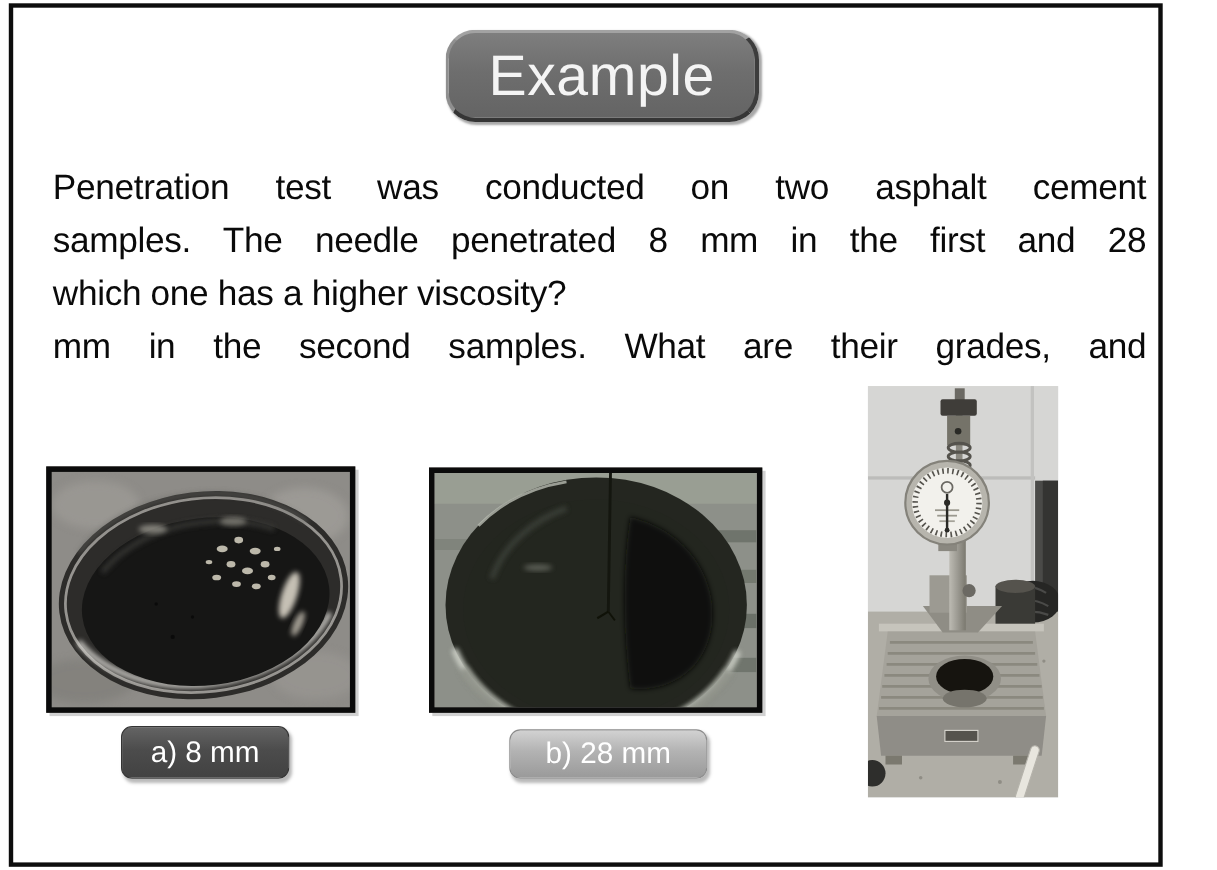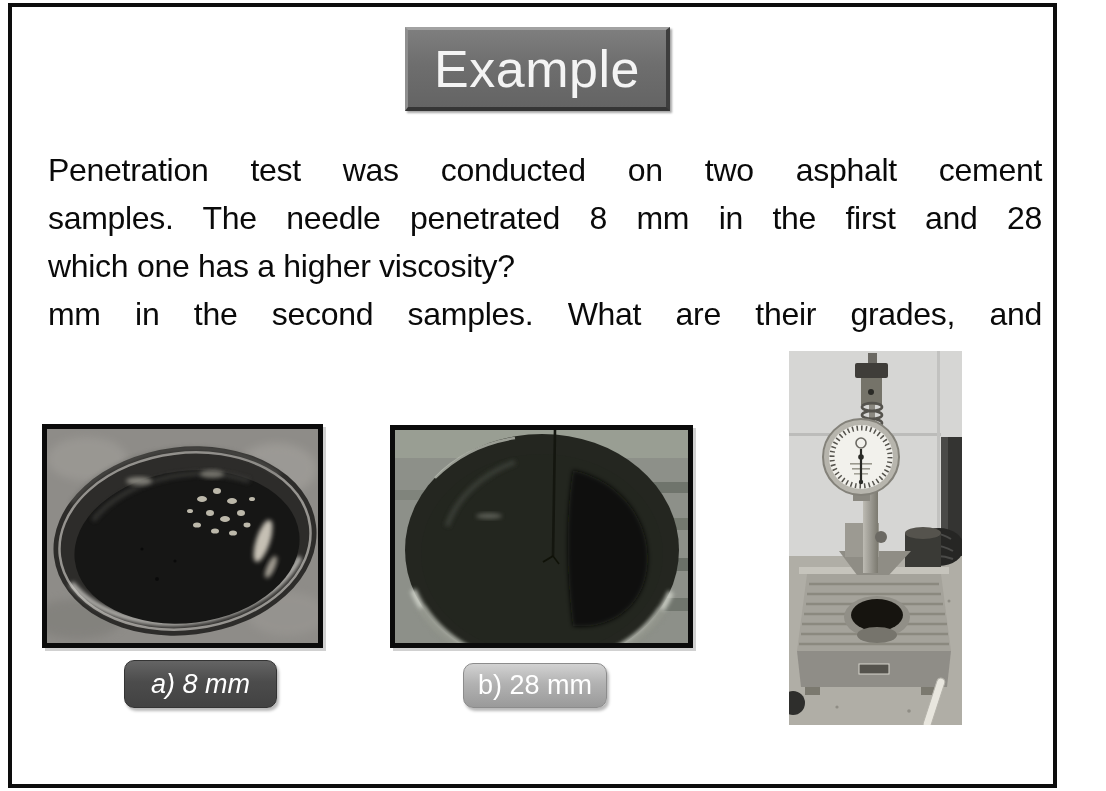--- a/index.html
+++ b/index.html
@@ -6,27 +6,27 @@
   body{
     width:1106px;height:791px;position:relative;background:#ffffff;
     font-family:"Liberation Sans", sans-serif;overflow:hidden;
   }
   .slide{
     position:absolute;left:8px;top:3px;width:1049px;height:785px;
     box-sizing:border-box;border:4px solid #0d0d0d;background:#ffffff;
   }
   
   .title-banner{
-    position:absolute;left:393px;top:20px;width:265px;height:84px;
+    position:absolute;left:393px;top:20px;width:285px;height:84px;
     box-sizing:border-box;
     background:linear-gradient(180deg,#7e7e7e 0%,#6e6e6e 45%,#646464 100%);
     border-top:3px solid #a2a2a2;border-left:3px solid #8f8f8f;
     border-right:4px solid #3d3d3d;border-bottom:4px solid #353535;
     box-shadow:2px 2px 2px rgba(0,0,0,0.35);
-    display:flex;align-items:center;justify-content:center;
+    display:flex;align-items:center;justify-content:center;border-radius:27px;
   }
   .title-banner span{
     color:#f4f4f4;font-size:52px;letter-spacing:0.5px;line-height:1;
   }
   
   .body-text{
     position:absolute;left:36px;top:139px;width:994px;color:#0a0a0a;
   }
   .body-text .line{
     font-size:32px;line-height:48px;white-space:normal;
@@ -46,27 +46,26 @@
     overflow:hidden;background:#d6d6d4;
   }
   
   .caption{
     position:absolute;box-sizing:border-box;border-radius:10px;
     display:flex;align-items:center;justify-content:center;
     color:#ffffff;font-size:27px;
     box-shadow:2px 3px 3px rgba(0,0,0,0.28);
   }
   #caption-a{
-    left:112px;top:653px;width:153px;height:48px;
+    left:98px;top:653px;width:153px;height:48px;
     background:linear-gradient(180deg,#646464 0%,#4c4c4c 45%,#424242 100%);
     border:1px solid #343434;
-    font-style:italic;
   }
   #caption-b{
-    left:451px;top:656px;width:144px;height:45px;
+    left:451px;top:656px;width:180px;height:45px;
     background:linear-gradient(180deg,#d2d2d2 0%,#b2b2b2 45%,#9a9a9a 100%);
     border:1px solid #8c8c8c;
     align-items:center;
   }
 </style>
 </head>
 <body>
 
 <div class="slide">
 

